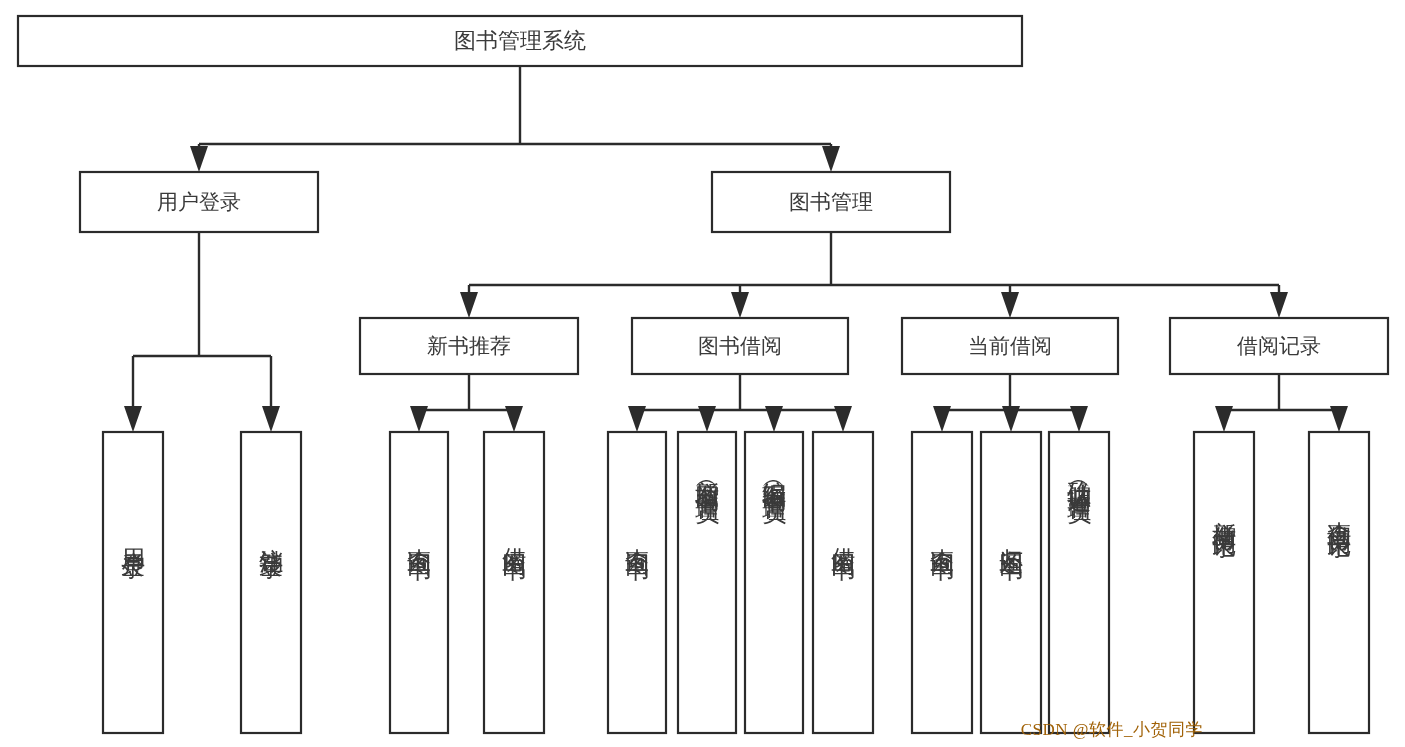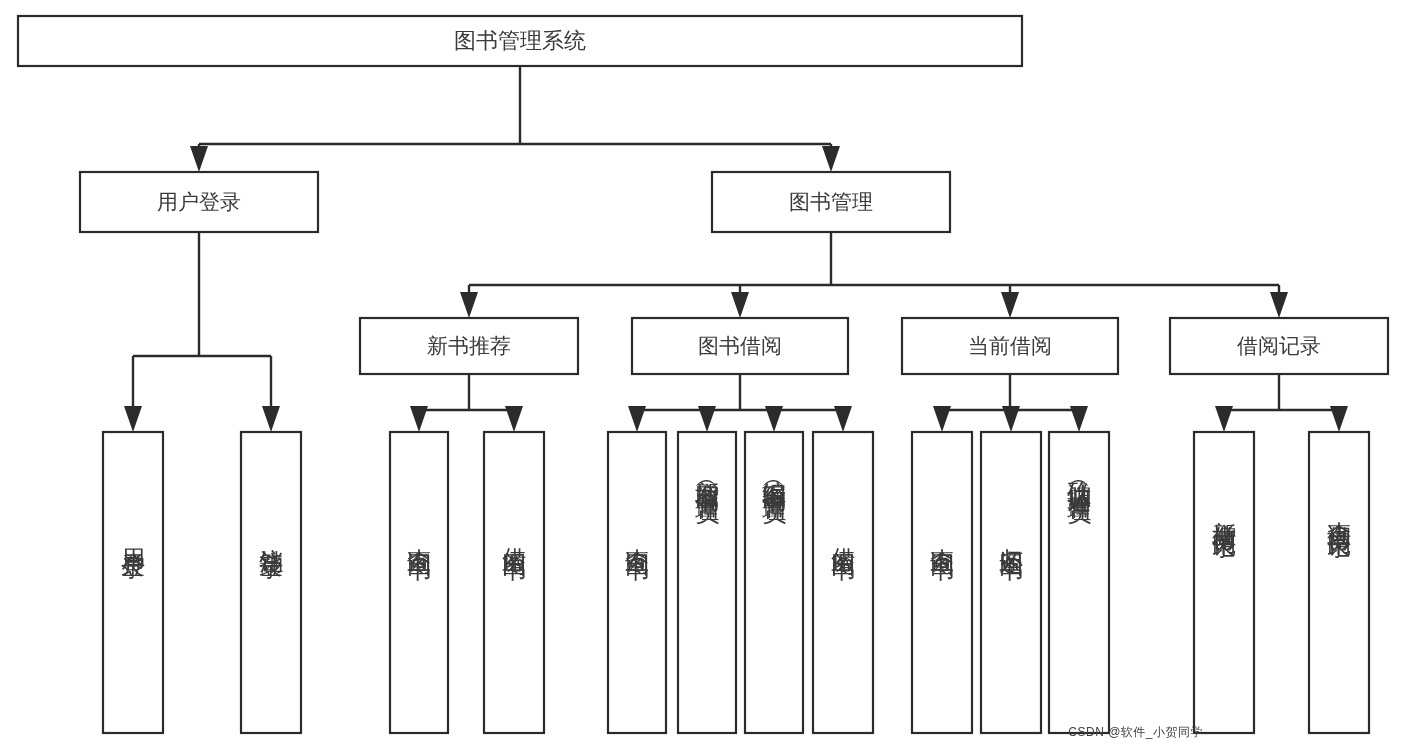--- a/index.html
+++ b/index.html
@@ -70,23 +70,23 @@
     font-size: 24px;
     line-height: 1.02;
     letter-spacing: 3px;
     color: #3a3a3a;
     white-space: nowrap;
   }
   #watermark {
     position: absolute;
     right: 8px;
     bottom: 6px;
-    font-family: Liberation Sans, sans-serif;
-    font-size: 12px;
-    color: #404040;
+    font-family: Liberation Serif, serif;
+    font-size: 17px;
+    color: #a16207;
     letter-spacing: 0.5px;
     white-space: nowrap;
   }
 </style>
 </head>
 <body>
 
 <div id="diagram-root">
 
   <svg id="diagram-svg" viewBox="0 0 1405 747">

